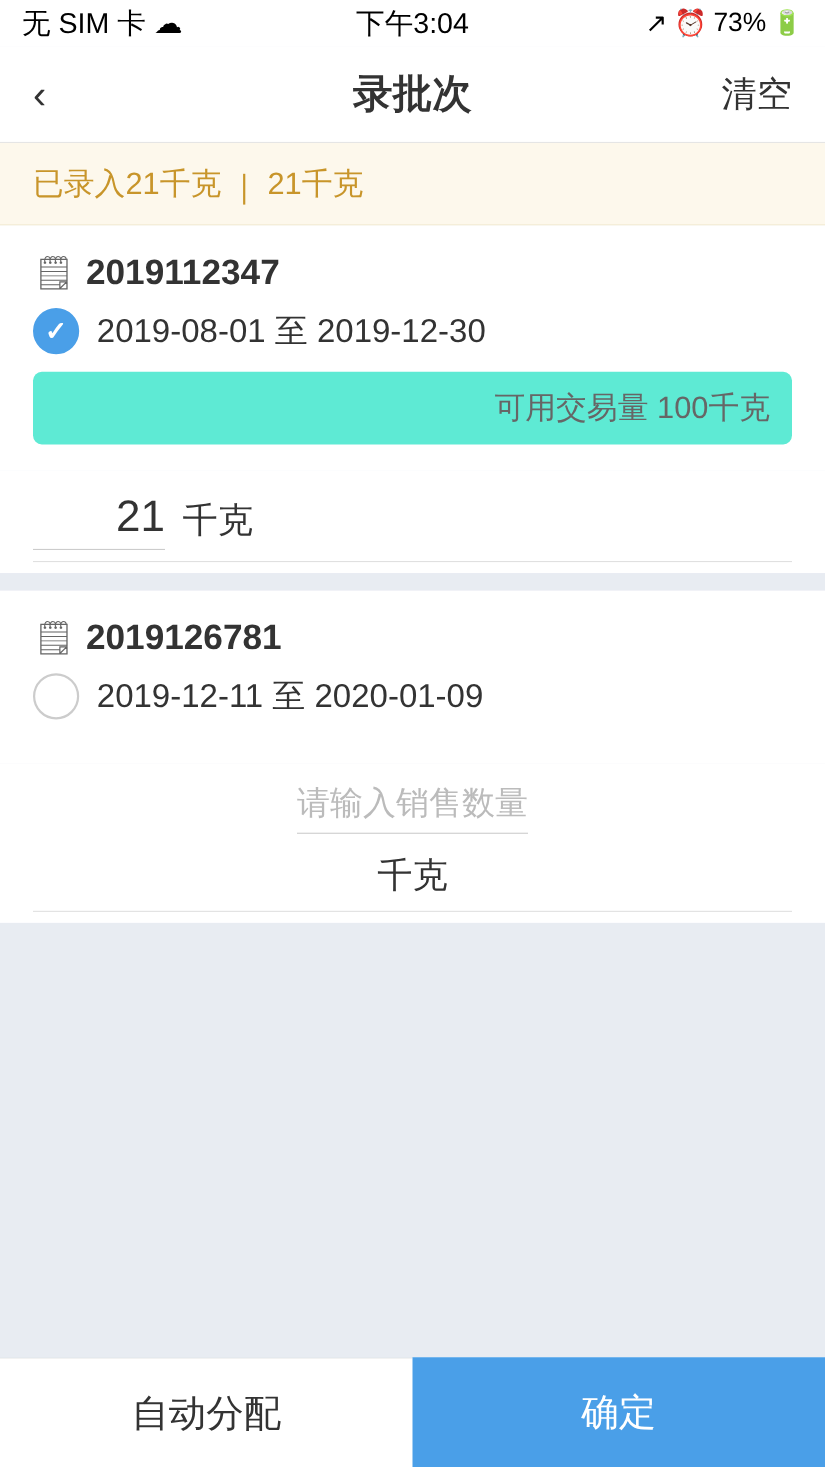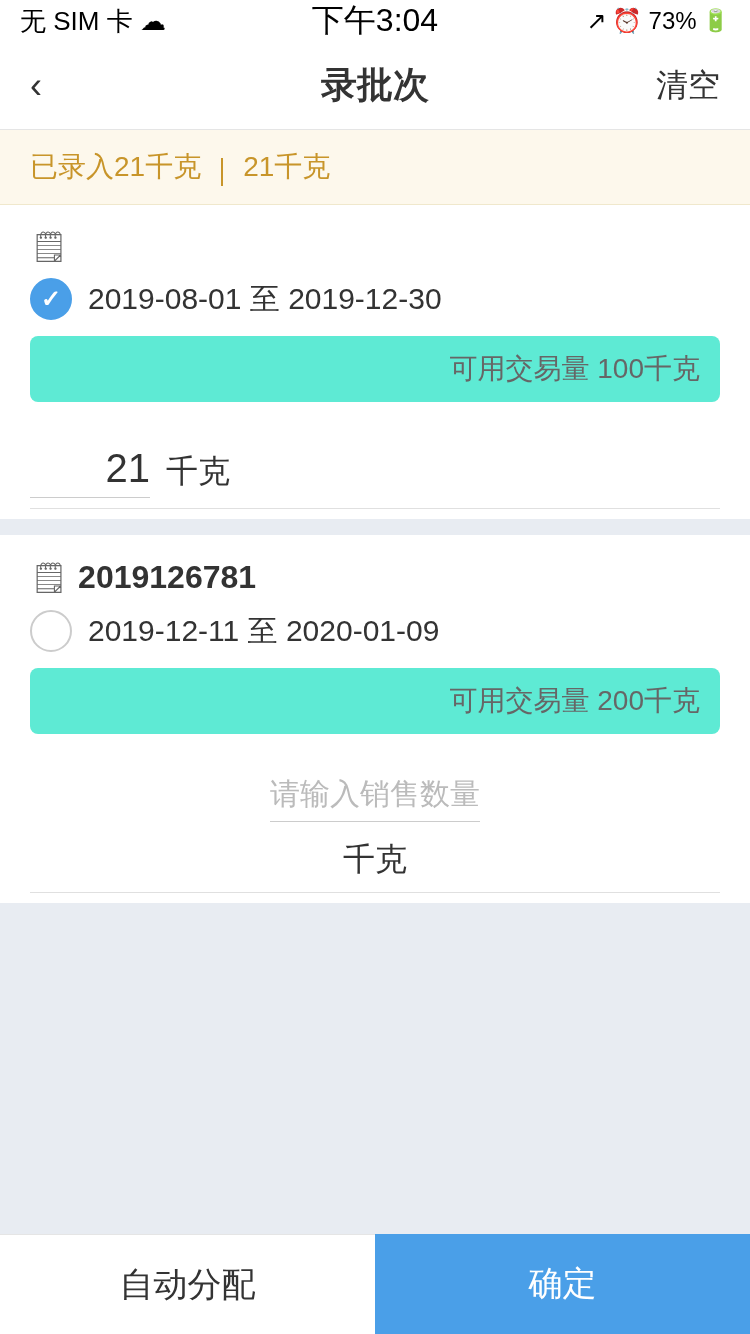--- a/index.html
+++ b/index.html
@@ -24,21 +24,21 @@
       padding: 0 20px;
       font-size: 26px;
     }
     .status-left {
       display: flex;
       align-items: center;
       gap: 10px;
       font-size: 26px;
     }
     .status-center {
-      font-size: 32px;
+      font-size: 26px;
       font-weight: 500;
       position: absolute;
       left: 50%;
       transform: translateX(-50%);
     }
     .status-right {
       display: flex;
       align-items: center;
       gap: 6px;
       font-size: 24px;
@@ -281,20 +281,21 @@
 
 <div class="info-banner">
   <span class="info-text">已录入21千克</span>
   <div class="info-divider"></div>
   <span class="info-text">21千克</span>
 </div>
 
 <div class="card">
   <div class="card-header">
     <span class="doc-icon">🗒</span>
+    <span class="batch-id">2019112347</span>
   </div>
   <div class="card-date-row">
     <div class="radio-circle checked"></div>
     <span class="date-range">2019-08-01 至 2019-12-30</span>
   </div>
   <div class="available-qty">可用交易量 100千克</div>
 </div>
 
 <div style="background:#fff; padding-bottom:10px;">
   <div class="qty-input-row">
@@ -310,21 +311,20 @@
 
 <div class="card">
   <div class="card-header">
     <span class="doc-icon">🗒</span>
     <span class="batch-id">2019126781</span>
   </div>
   <div class="card-date-row">
     <div class="radio-circle"></div>
     <span class="date-range">2019-12-11 至 2020-01-09</span>
   </div>
-  <div class="available-qty">可用交易量 200千克</div>
 </div>
 
 <div style="background:#fff; padding-bottom:10px;">
   <div class="input-placeholder-row">
     <div class="input-underline">
       <span class="placeholder-text">请输入销售数量</span>
     </div>
     <span class="input-unit">千克</span>
   </div>
   <div class="separator-line"></div>

